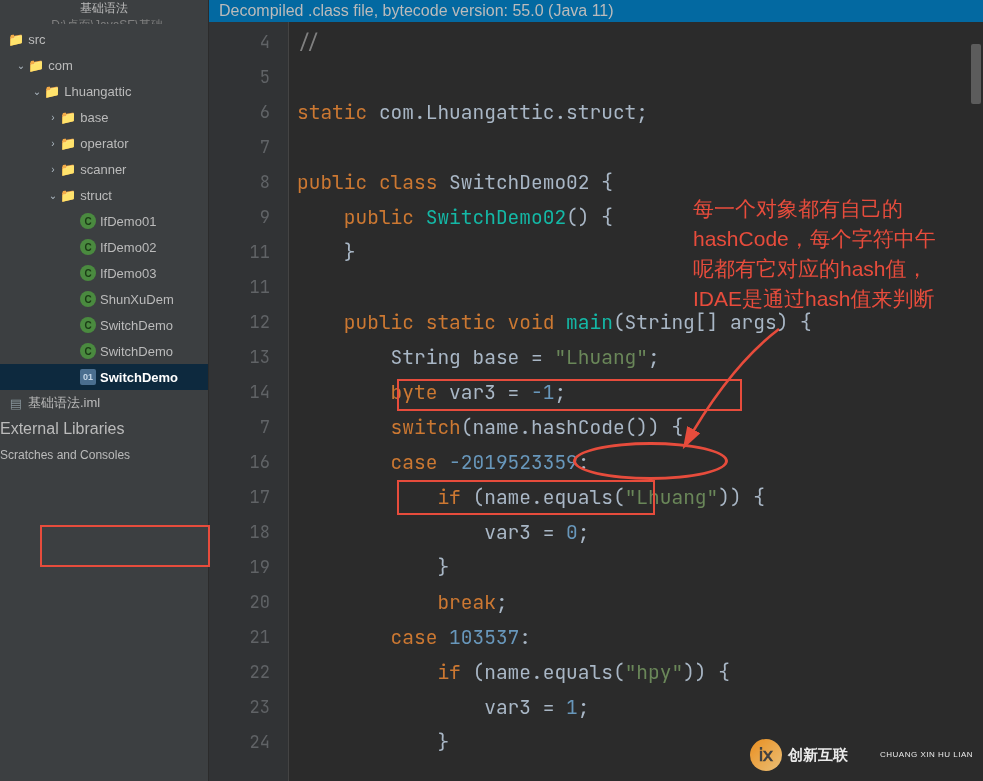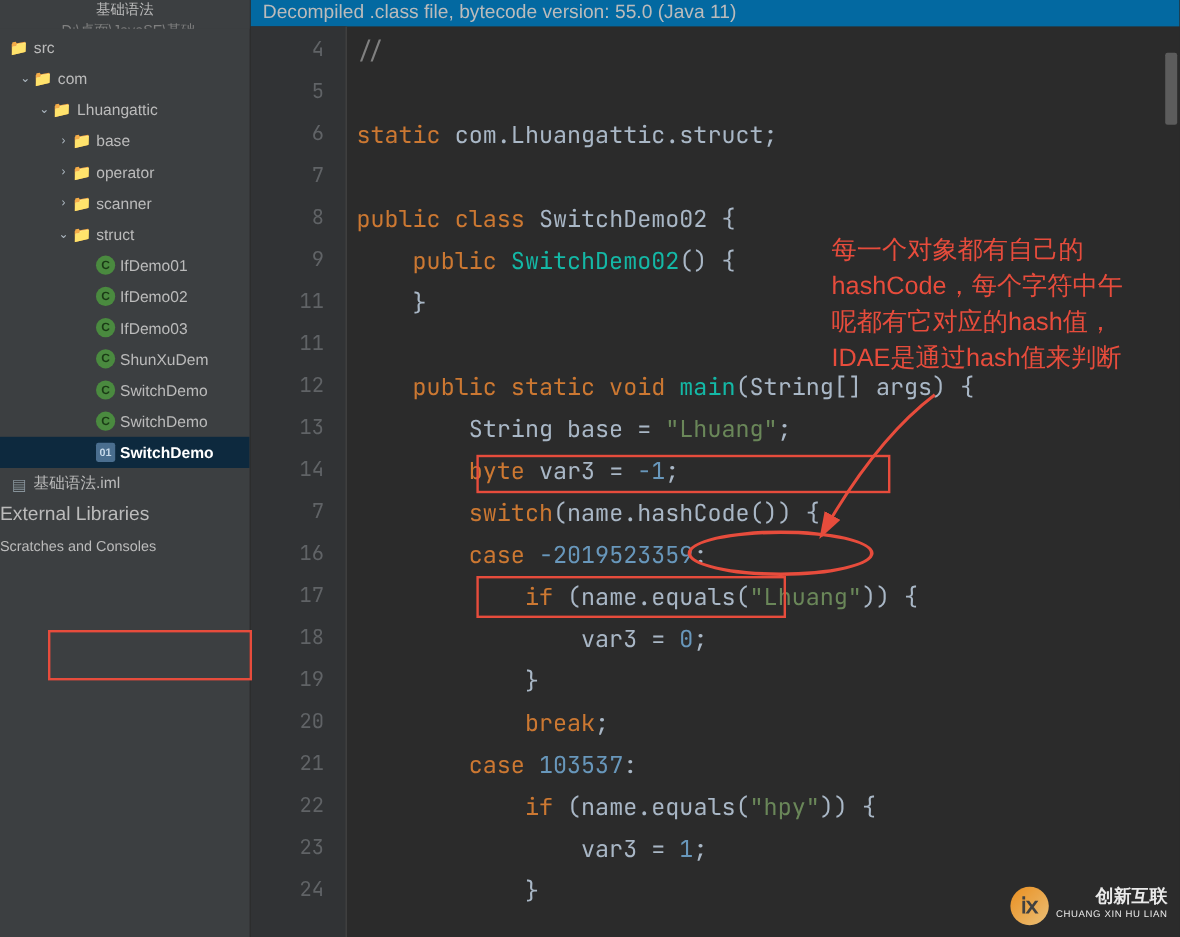--- a/index.html
+++ b/index.html
@@ -179,23 +179,23 @@
       color: #ffffff;
       font-size: 14px;
       opacity: 0.9;
     }
     .watermark-logo {
       width: 32px; height: 32px; border-radius: 50%;
       background: linear-gradient(135deg, #ff9a1f, #ffd080);
       display: flex; align-items: center; justify-content: center;
       margin-right: 6px; font-weight: bold; color: #444; font-size: 18px;
     }
-    .watermark-text { display: flex; flex-direction: column; line-height: 14px; align-items: flex-end; }
+    .watermark-text { display: flex; flex-direction: row; line-height: 14px; }
     .watermark-cn { font-size: 15px; font-weight: bold; }
-    .watermark-en { font-size: 8px; letter-spacing: 0.5px; }
+    .watermark-en { font-size: 8px; letter-spacing: 0.5px; margin-left: 32px; }
     .scroll-thumb {
       position: absolute; right: 2px; top: 22px; width: 10px; height: 60px;
       background: #5c5c5c; border-radius: 2px;
     }
   </style>
 </head>
 <body>
 
 <div class="container">
   <div class="sidebar">

